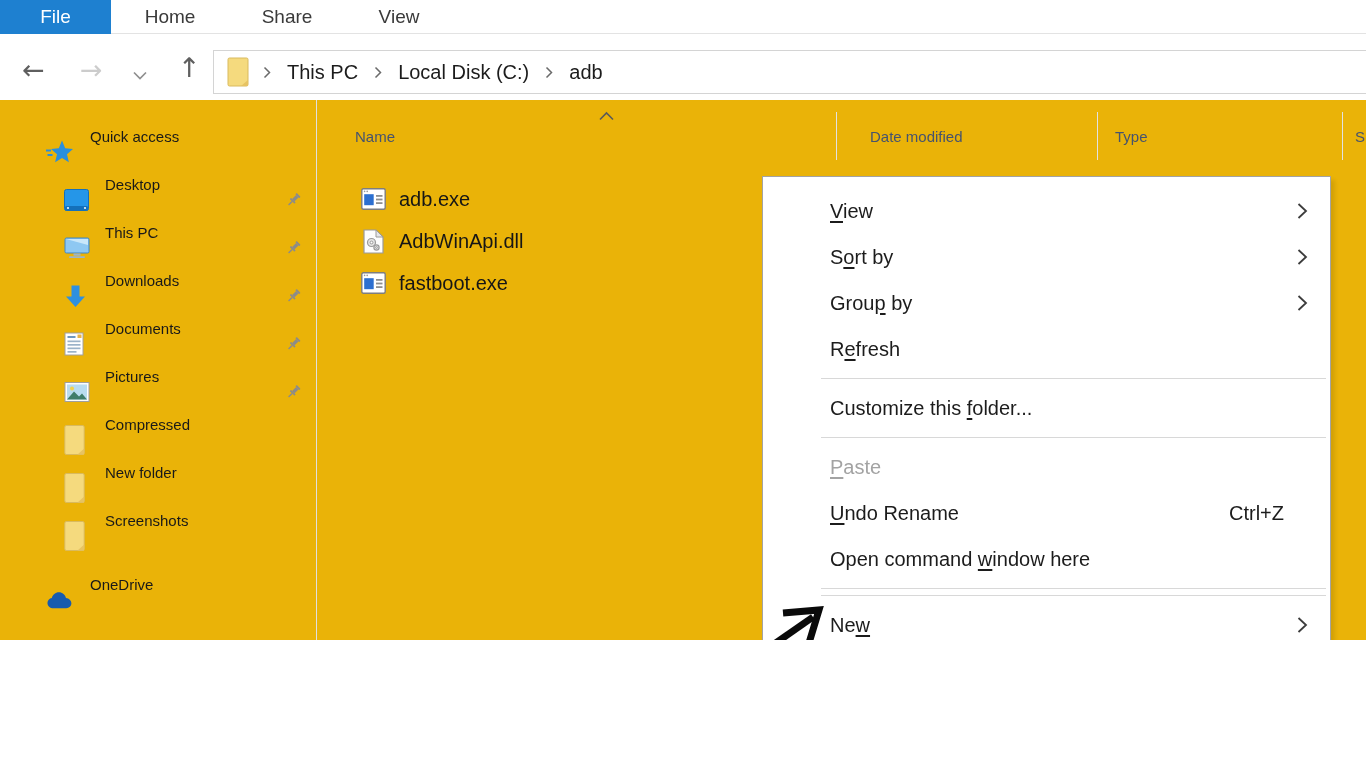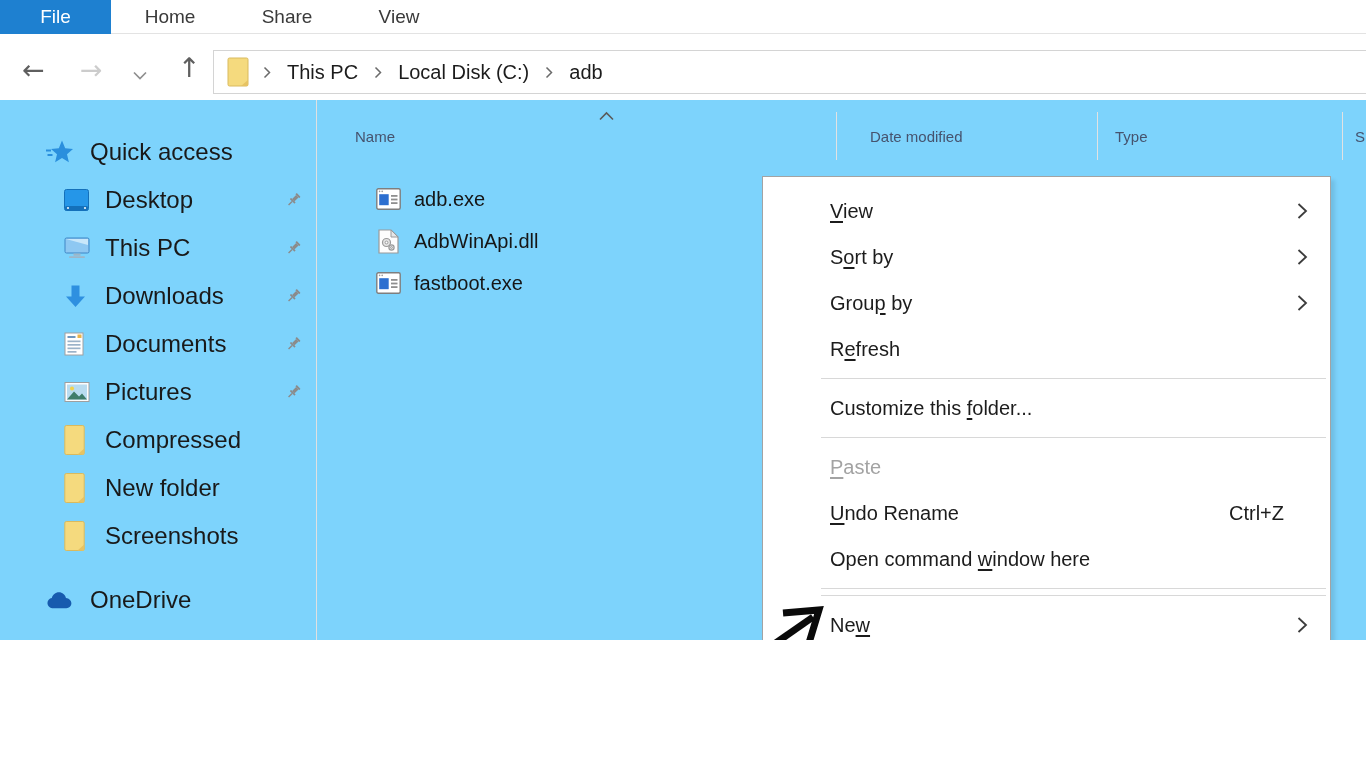--- a/index.html
+++ b/index.html
@@ -1,16 +1,16 @@
 <!DOCTYPE html>
 <html><head>
 <meta charset="utf-8">
 <style>
   html,body{margin:0;padding:0;background:#fff;}
-  .screen{position:relative;width:1366px;height:640px;overflow:hidden;background:#7dd3fc;
+  .screen{position:relative;width:1366px;height:640px;overflow:hidden;background:#eab308;
           font-family:"Liberation Sans",sans-serif;color:#1b1b1b;}
 
   
   .tabbar{position:absolute;left:0;top:0;right:0;height:33px;background:#fff;border-bottom:1px solid #e3e3e3;}
   .tab-file{position:absolute;left:0;top:0;width:111px;height:34px;background:#1e80d0;color:#fff;
             display:flex;align-items:center;justify-content:center;font-size:19px;}
   .tab-plain{position:absolute;top:0;height:33px;display:flex;align-items:center;justify-content:center;
              color:#3a3a3a;font-size:19px;}
   .tab-home{left:130px;width:80px;}
   .tab-share{left:247px;width:80px;}
@@ -25,36 +25,36 @@
   .nav-up{left:178px;top:20px;font-size:27px;color:#5f5f5f;}
   .addressbar{position:absolute;left:213px;top:16px;right:-2px;height:42px;border:1px solid #d4d4d4;
               background:#fff;display:flex;align-items:center;font-size:20px;color:#1c1c1c;}
   .crumb{padding:0 2px;}
   .crumb-sep{margin:0 14px;display:flex;align-items:center;}
   .ab-folder{margin-left:13px;display:flex;align-items:center;}
 
   
   .sidebar{position:absolute;left:0;top:100px;width:317px;bottom:0;border-right:1px solid #e0e0e0;
            padding-top:28px;box-sizing:border-box;}
-  .side-row{height:48px;position:relative;display:flex;align-items:center;font-size:24px;color:#191919;}
+  .side-row{height:48px;position:relative;display:flex;font-size:15px;color:#191919;}
   .side-row .sicon{position:absolute;left:64px;top:50%;transform:translateY(-50%);display:flex;}
   .side-row.lvl0 .sicon{left:46px;}
   .side-row .slabel{margin-left:105px;white-space:nowrap;}
   .side-row.lvl0 .slabel{margin-left:90px;}
   .side-row .pin{position:absolute;left:285px;top:50%;transform:translateY(-50%);display:flex;}
   .side-row.gap{margin-top:16px;}
 
   
   .colheaders{position:absolute;left:318px;top:110px;right:0;height:56px;font-size:15px;color:#46536e;}
   .colheaders .col{position:absolute;top:18px;white-space:nowrap;}
   .col-name{left:37px;} .col-date{left:552px;} .col-type{left:797px;} .col-size{left:1037px;}
   .col-div{position:absolute;top:2px;height:48px;width:1px;background:#e2e2e2;}
   .div1{left:518px;} .div2{left:779px;} .div3{left:1024px;}
   .sort-chevron{position:absolute;left:280px;top:1px;display:flex;}
-  .files{position:absolute;left:318px;top:178px;width:440px;padding-left:15px;}
+  .files{position:absolute;left:318px;top:178px;width:440px;}
   .file-row{height:42px;display:flex;align-items:center;font-size:20px;color:#161616;}
   .file-row .ficon{width:26px;margin-left:42px;margin-right:13px;display:flex;justify-content:center;}
 
   
   .context-menu{position:absolute;left:762px;top:176px;width:569px;height:604px;background:#fff;
                 border:1px solid #a3a3a3;box-shadow:4px 4px 4px rgba(0,0,0,0.10);box-sizing:border-box;
                 padding-top:11px;font-size:20px;color:#1c1c1c;z-index:50;}
   .menu-item{height:46px;display:flex;align-items:center;padding-left:67px;padding-right:14px;position:relative;}
   .menu-item.disabled{color:#a3a3a3;}
   .akey{text-decoration:underline;text-underline-offset:3px;}

